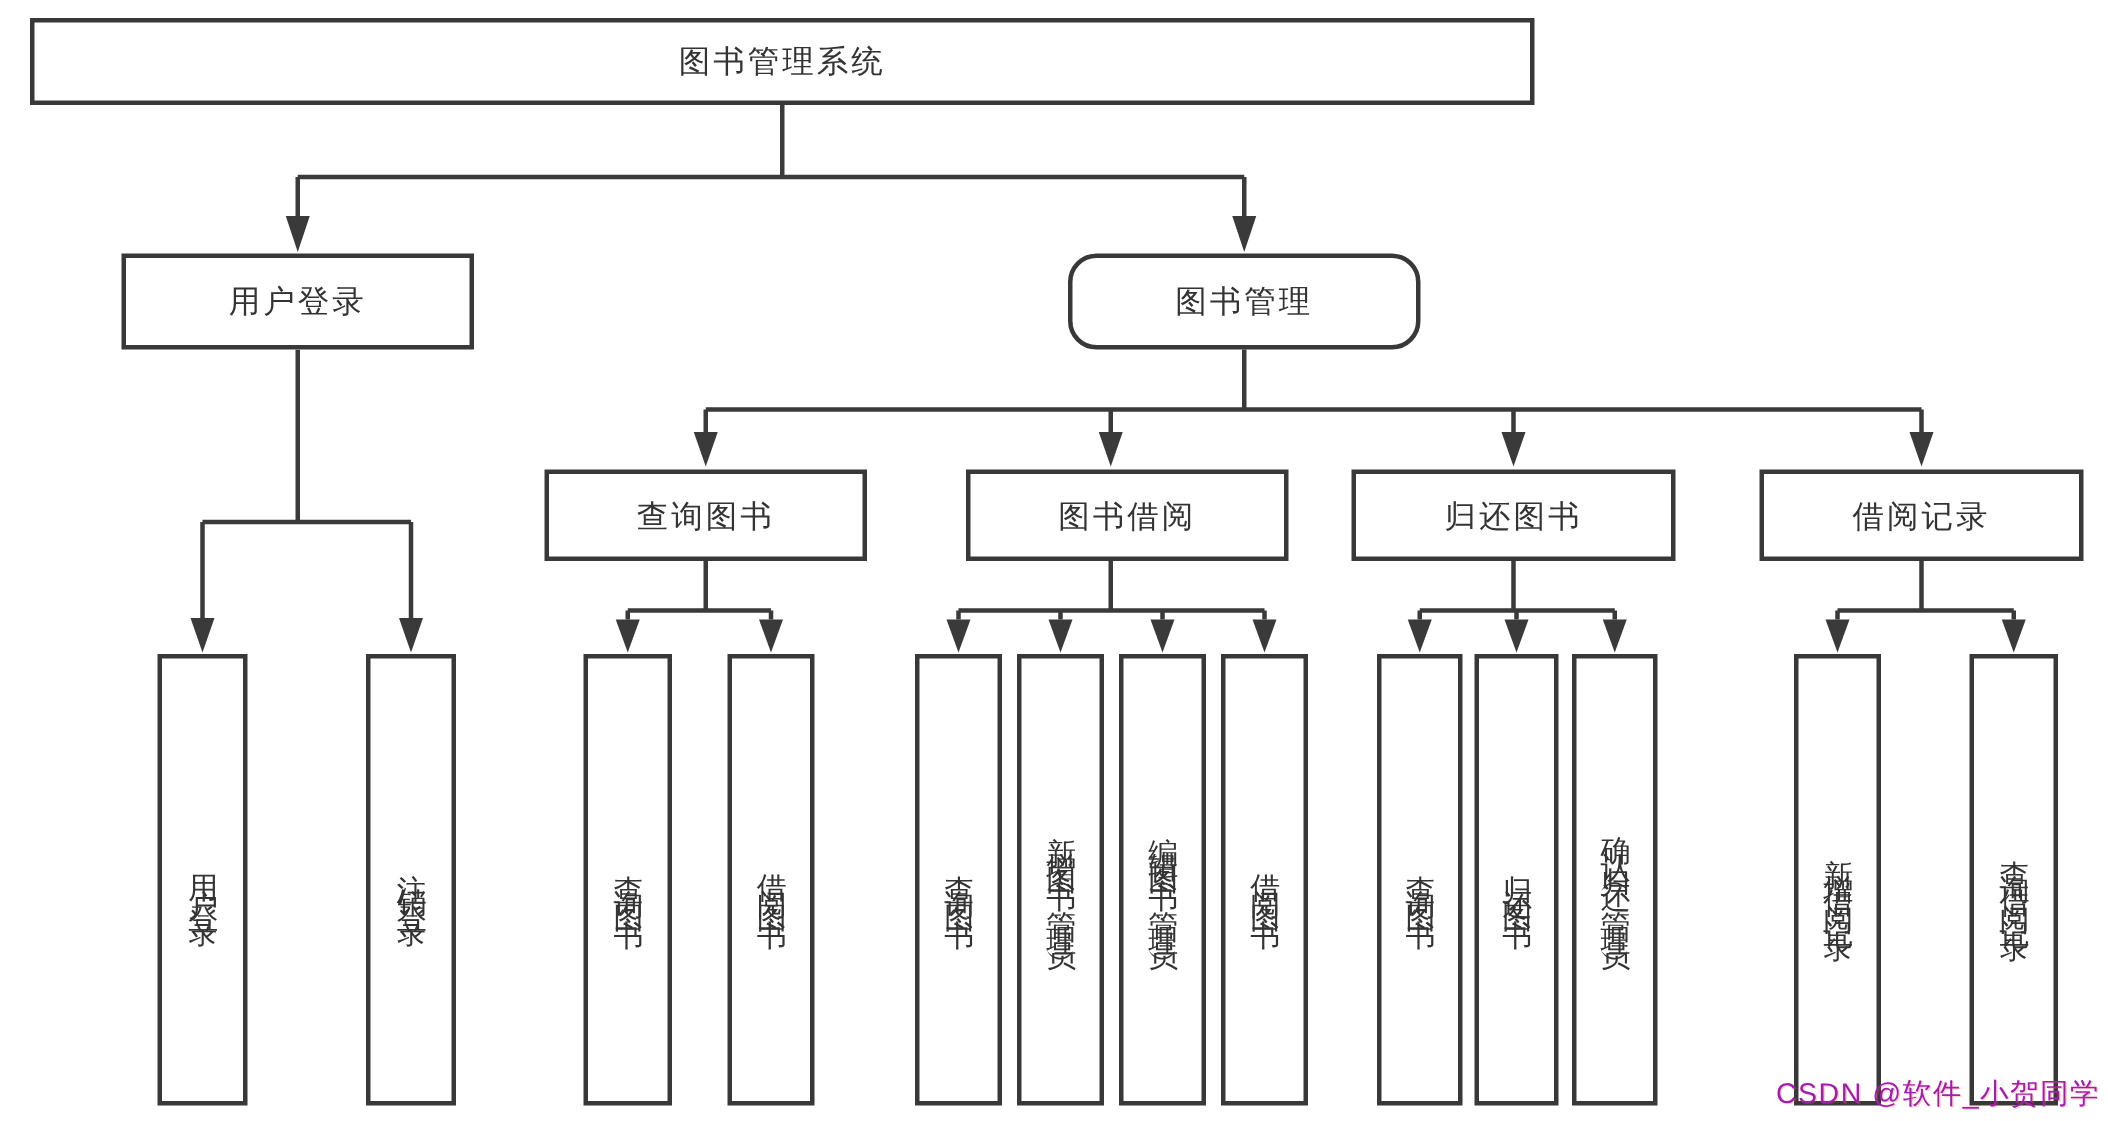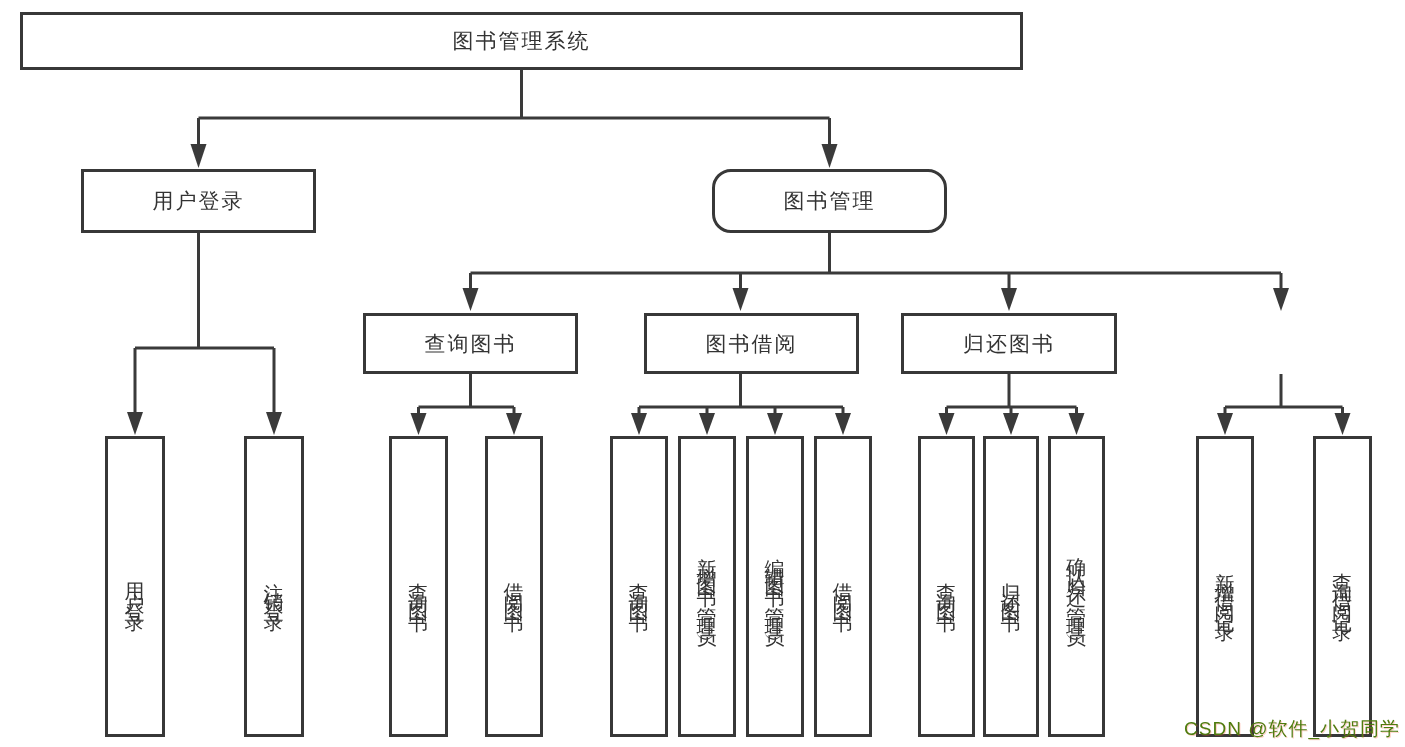--- a/index.html
+++ b/index.html
@@ -13,21 +13,21 @@
   .node{
     position:absolute;box-sizing:border-box;border:3px solid #383838;background:#ffffff;
     display:flex;align-items:center;justify-content:center;color:#333333;
   }
   .hlabel{font-size:21px;letter-spacing:2px;white-space:nowrap;}
   .vtext{
     writing-mode:vertical-rl;font-size:20px;letter-spacing:10px;line-height:1;
     white-space:nowrap;
   }
   .watermark{
-    position:absolute;right:5px;bottom:5px;font-size:19px;color:#4d7c0f;
+    position:absolute;right:5px;bottom:5px;font-size:19px;color:#a21caf;
     letter-spacing:1px;text-shadow:1px 1px 0 rgba(252,85,49,0.28);white-space:nowrap;
   }
   
   .n-root{left:20px;top:12px;width:1003px;height:58px;}
   .n-user-login{left:81px;top:169px;width:235px;height:64px;}
   .n-book-mgmt{left:712px;top:169px;width:235px;height:64px;border-radius:19px;}
   .n-new-book{left:363px;top:313px;width:215px;height:61px;}
   .n-book-borrow{left:644px;top:313px;width:215px;height:61px;}
   .n-cur-borrow{left:901px;top:313px;width:216px;height:61px;}
   .n-records{left:1173px;top:313px;width:216px;height:61px;}
@@ -114,20 +114,23 @@
 
   <div class="node n-new-book">
     <span class="hlabel">查询图书</span>
   </div>
   <div class="node n-book-borrow">
     <span class="hlabel">图书借阅</span>
   </div>
   <div class="node n-cur-borrow">
     <span class="hlabel">归还图书</span>
   </div>
+  <div class="node n-records">
+    <span class="hlabel">借阅记录</span>
+  </div>
 
   <div class="node leaf l-g1a">
     <span class="vtext">用户登录</span>
   </div>
   <div class="node leaf l-g1b">
     <span class="vtext">注销登录</span>
   </div>
 
   <div class="node leaf l-g2a">
     <span class="vtext">查询图书</span>

